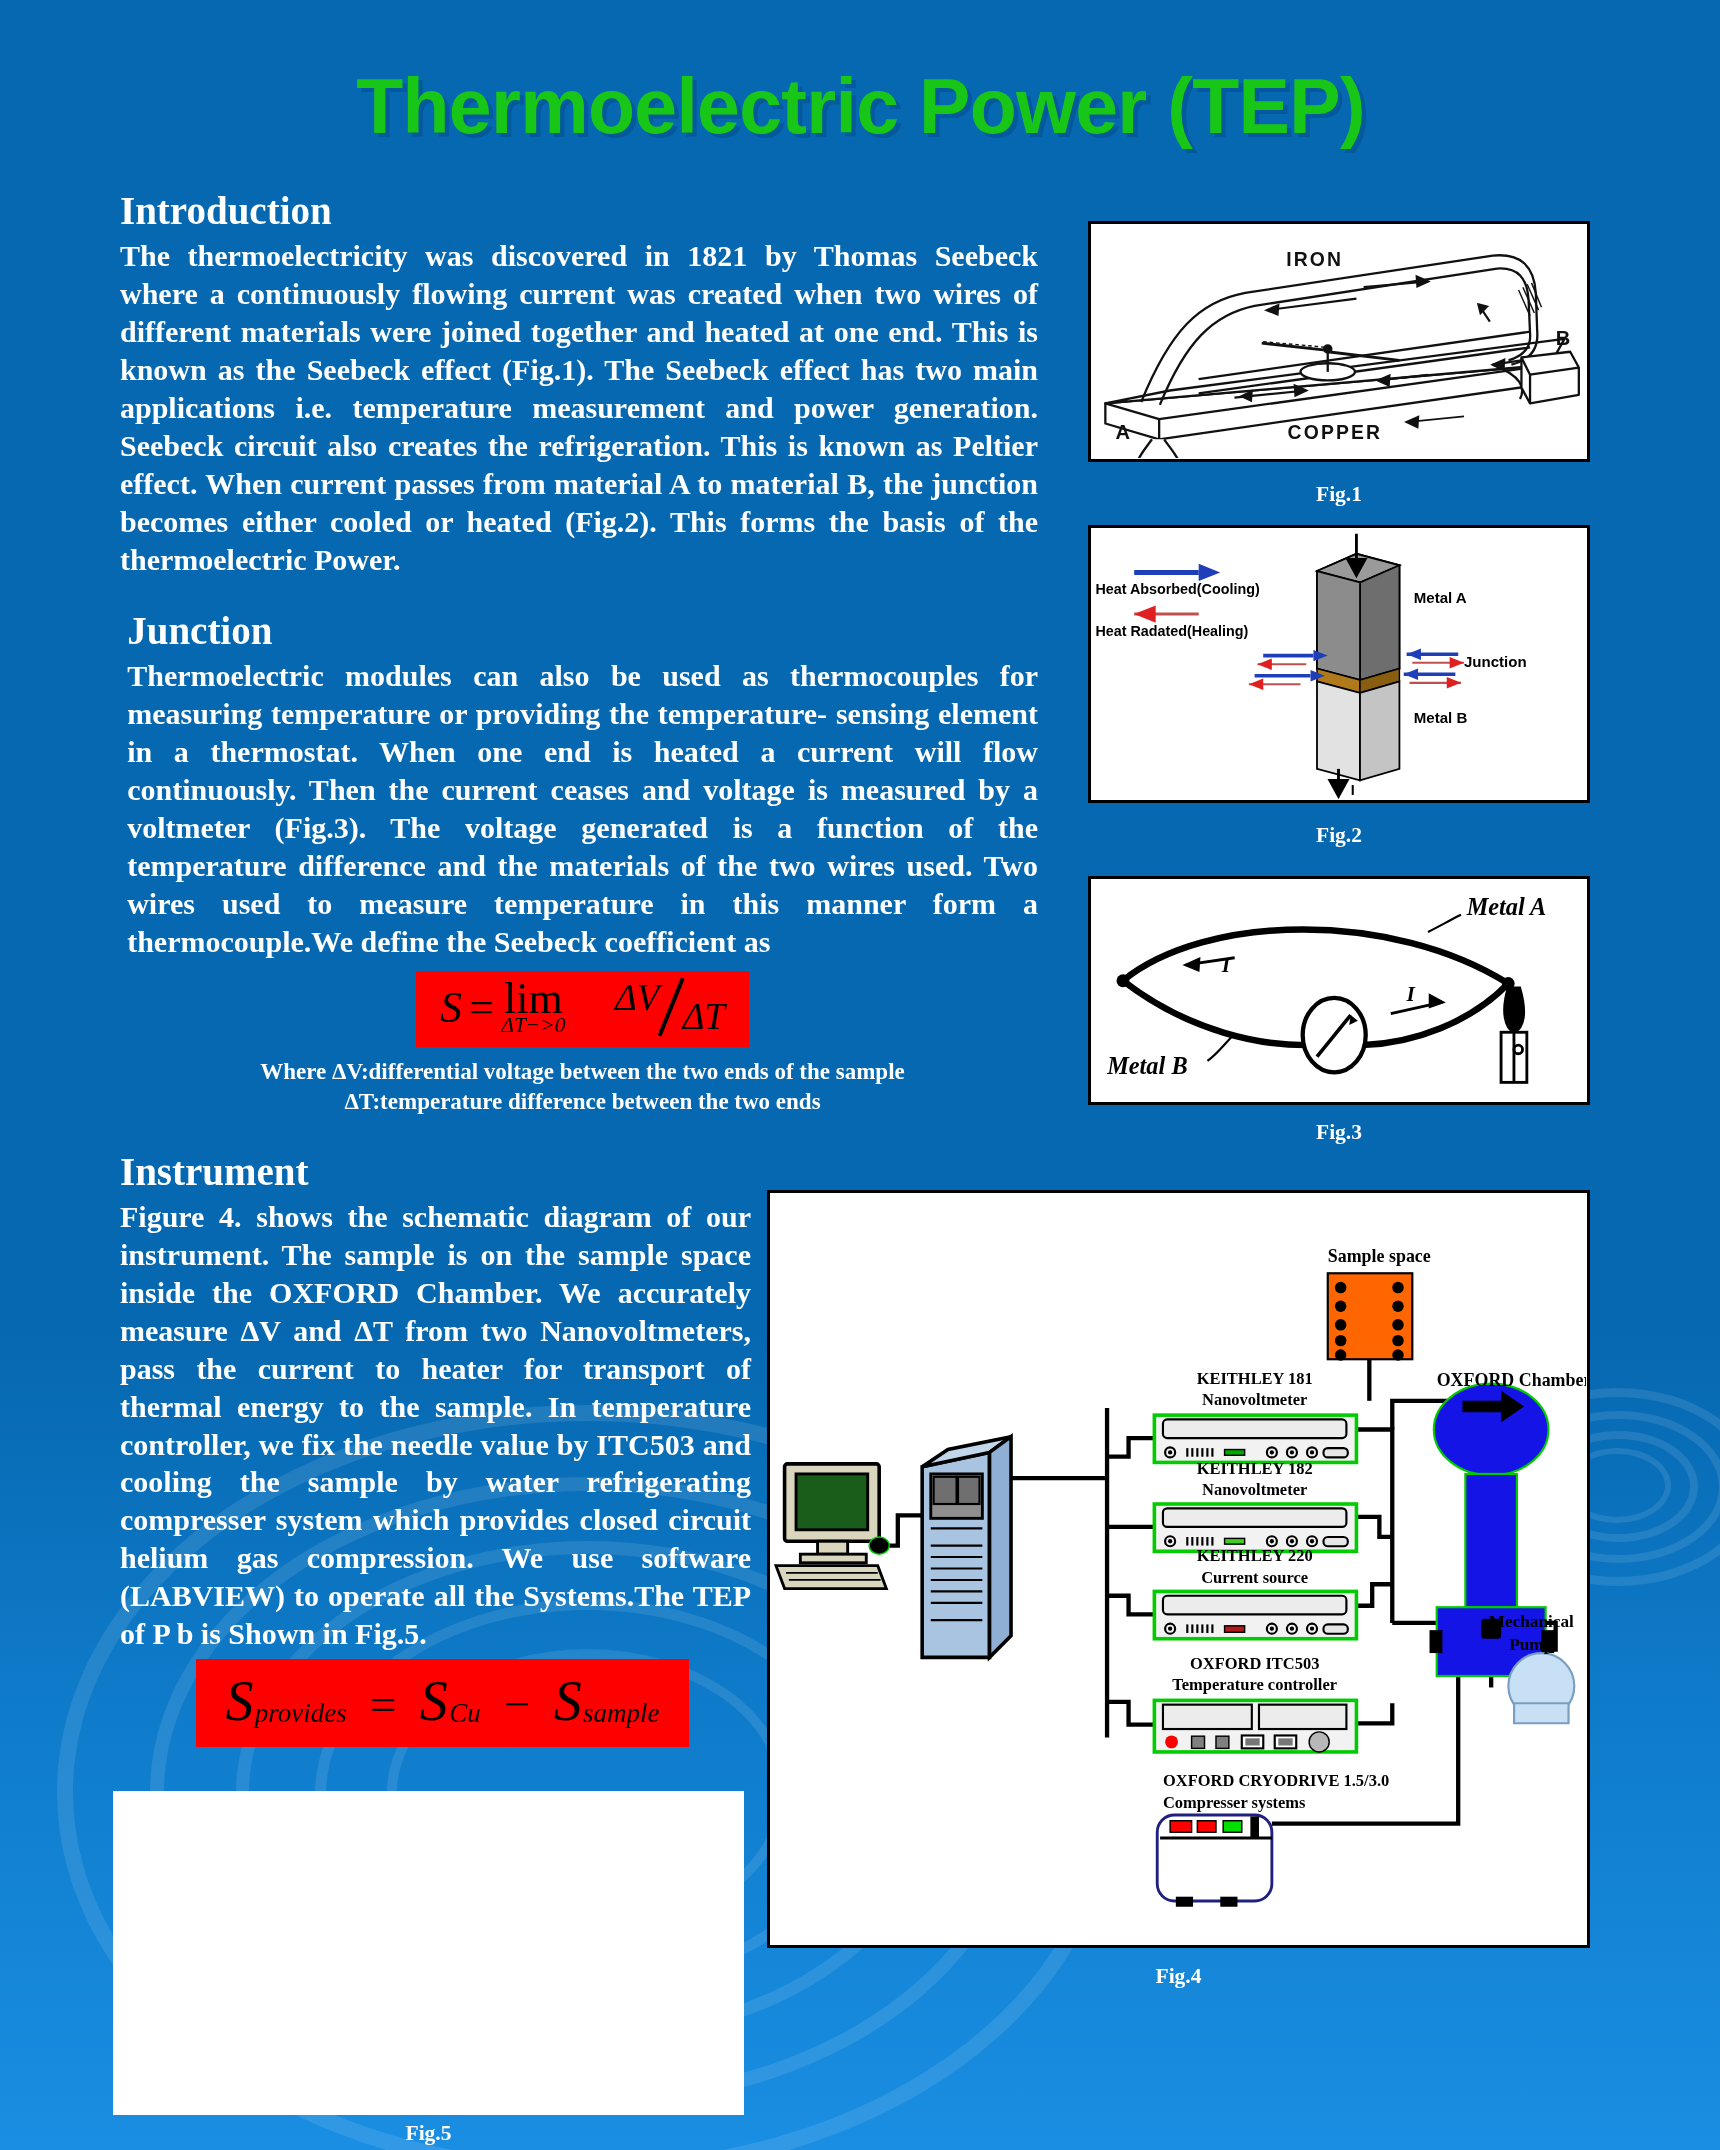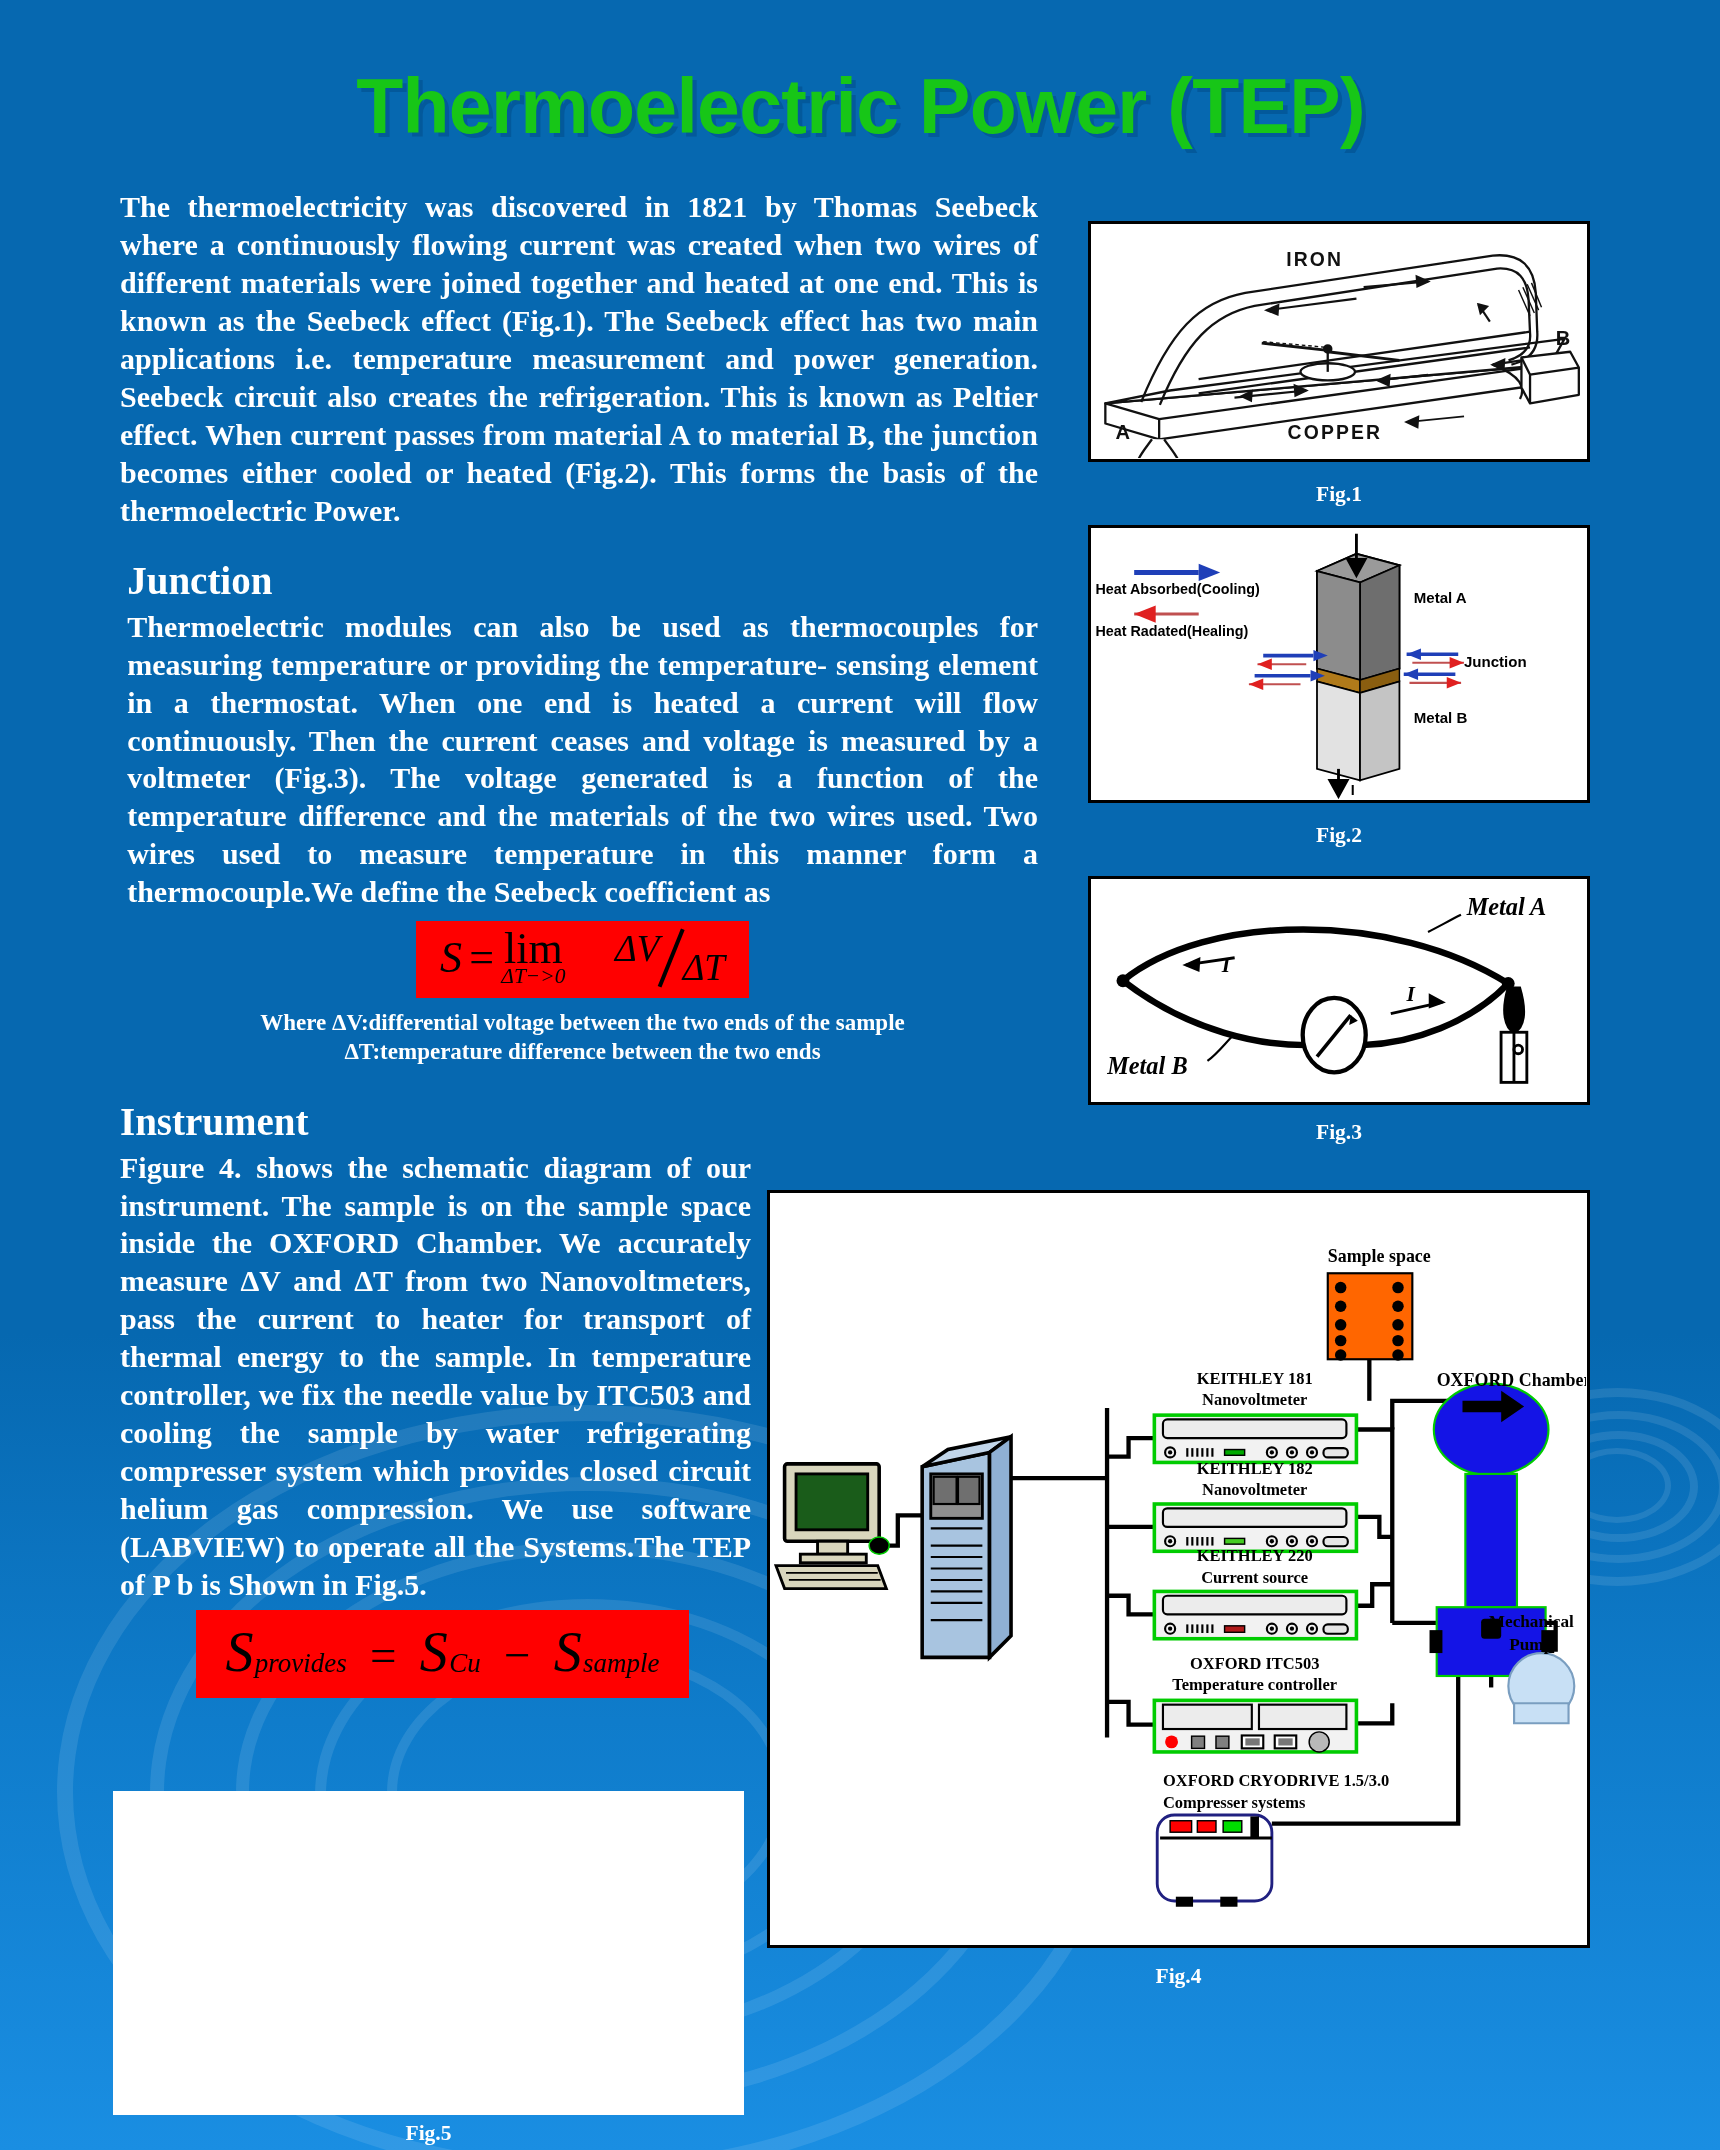--- a/index.html
+++ b/index.html
@@ -193,20 +193,21 @@
     <div class="ripple" style="left:-24.4px;top:-17px;width:159px;height:111px;border-width:8px;"></div>
     <div class="ripple" style="left:-53px;top:-37px;width:217px;height:152px;border-width:8.6px;"></div>
     <div class="ripple" style="left:-86px;top:-60px;width:281px;height:198px;border-width:9.3px;"></div>
   </div>
 
   <div id="title">Thermoelectric Power (TEP)</div>
 
   <div id="left-col">
 
     <div id="intro-block">
+      <div class="section-head">Introduction</div>
       <div class="body-text">The thermoelectricity was discovered in 1821 by Thomas Seebeck where a continuously flowing current was created when two wires of different materials were joined together and heated at one end. This is known as the Seebeck effect (Fig.1). The Seebeck effect has two main applications i.e. temperature measurement and power generation. Seebeck circuit also creates the refrigeration. This is known as Peltier effect. When current  passes from material A to material B, the junction becomes either cooled or heated (Fig.2). This forms the basis of the thermoelectric Power.</div>
     </div>
 
     <div id="principle-block">
       <div class="section-head">Junction</div>
       <div class="body-text">Thermoelectric modules can also be used as thermocouples for measuring temperature or providing the temperature- sensing element in a thermostat. When one end is heated a current will flow continuously. Then the current ceases and voltage is measured by a voltmeter (Fig.3). The voltage generated is a function of the temperature difference and the  materials of the two wires used. Two wires used to measure temperature in this manner form a thermocouple.We define the Seebeck coefficient as</div>
     </div>
 
     <div id="formula1-wrap">
       <div id="formula1" class="formula-box">

